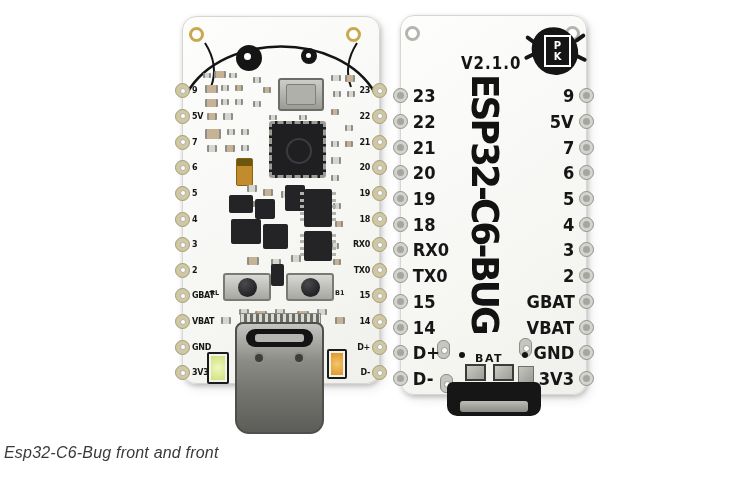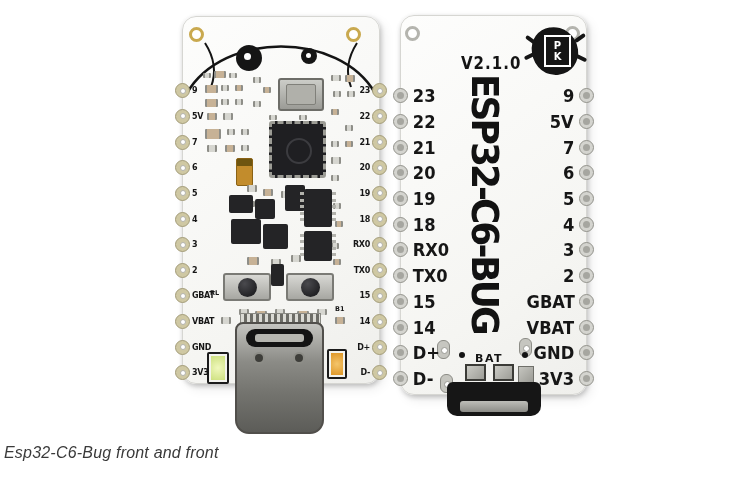--- a/index.html
+++ b/index.html
@@ -69,21 +69,21 @@
   .c0{background:linear-gradient(90deg,#8e8e88 0 2px,#d6d6d0 2px calc(100% - 2px),#8e8e88 0);}
   .c1{background:linear-gradient(90deg,#8e8e88 0 2px,#c7b296 2px calc(100% - 2px),#8e8e88 0);}
   .btn{position:absolute;width:48px;height:28px;background:linear-gradient(180deg,#d8d8d4,#a7a7a2);
       border:2px solid #7a7a75;border-radius:3px;box-sizing:border-box;z-index:3;}
   .btn::after{content:"";position:absolute;left:50%;top:50%;width:19px;height:19px;margin:-9.5px 0 0 -9.5px;
       border-radius:50%;background:radial-gradient(circle at 35% 30%,#4a4a4e,#232326 70%);}
   .btn-l{left:40px;top:256px;}
   .btn-r{left:103px;top:256px;}
   .btn-label{position:absolute;font-size:6.5px;font-weight:bold;color:#161616;z-index:3;}
   .lbl-l{left:27px;top:272px;text-align:right;}
-  .lbl-r{left:152px;top:288px;}
+  .lbl-r{left:152px;top:272px;}
   .usbc-contacts{position:absolute;left:57px;top:296px;width:79px;height:10px;z-index:4;
       background:repeating-linear-gradient(90deg,#dadad4 0 3px,#6c6c66 3px 6px);
       border:1px solid #88883f;border-color:#8a8a84;}
   .usbf{position:absolute;left:52px;top:305px;width:89px;height:112px;z-index:5;box-sizing:border-box;
       background:linear-gradient(180deg,#c4c4c0,#8b8b86 35%,#757570 62%,#5c5c58);
       border:2px solid #514f4b;border-radius:8px 8px 14px 14px;}
   .usbf .slot{position:absolute;left:9px;right:9px;top:5px;height:18px;background:#141414;border-radius:9px;}
   .usbf .slot::after{content:"";position:absolute;inset:5px 9px;background:#b6b6b0;border-radius:3px;}
   .screw{position:absolute;width:8px;height:8px;border-radius:50%;background:#3e3e3a;
       border:2px solid #8e8e88;box-sizing:content-box;}

